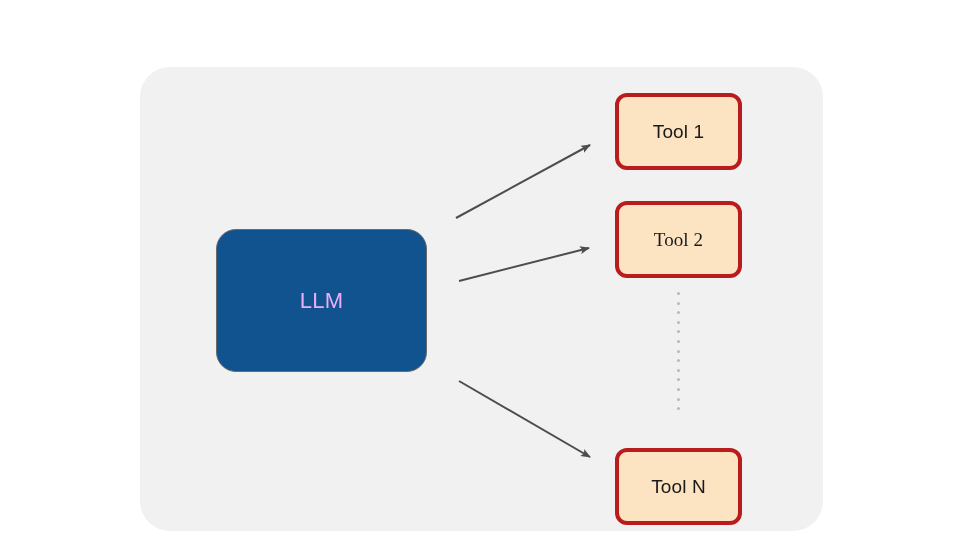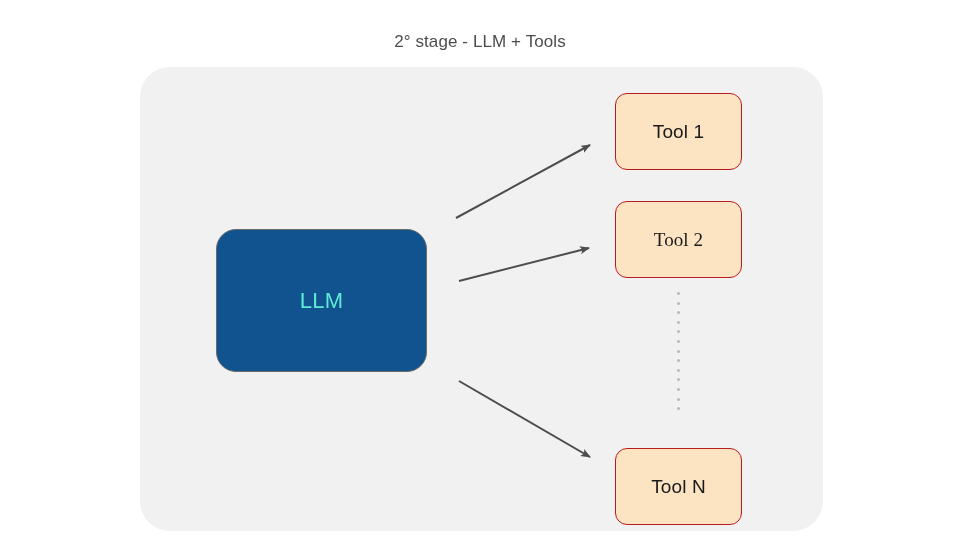--- a/index.html
+++ b/index.html
@@ -58,33 +58,33 @@
     height: 143px;
     background: #10538e;
     border: 1px solid #6b6b6b;
     border-radius: 20px;
     box-sizing: border-box;
     display: flex;
     align-items: center;
     justify-content: center;
   }
   #llm-node .node-label {
-    color: #5eead4;
+    color: #f0abfc;
     font-size: 22px;
     line-height: 26px;
     letter-spacing: 0.2px;
   }
 
   
   .tool-node {
     position: absolute;
     width: 127px;
     height: 77px;
     background: #fce3c2;
-    border: 1px solid #b91c1c;
+    border: 4px solid #b91c1c;
     border-radius: 12px;
     box-sizing: border-box;
     display: flex;
     align-items: center;
     justify-content: center;
   }
   .tool-node .node-label {
     color: #1a1a1a;
     font-size: 19px;
     line-height: 23px;
@@ -119,21 +119,20 @@
     height: 3px;
     background: #b9b9b9;
     border-radius: 50%;
   }
 </style>
 </head>
 <body>
 
 <div id="canvas">
 
-  <div id="diagram-title">2° stage - LLM + Tools</div>
 
   <div id="group-panel"></div>
 
   <svg id="arrow-layer" viewBox="0 0 960 540" width="960" height="540" xmlns="http://www.w3.org/2000/svg">
     <defs>
       <marker id="arrowhead" markerWidth="10" markerHeight="8" refX="9" refY="4" orient="auto" markerUnits="userSpaceOnUse">
         <path d="M0,0 L10,4 L0,8 L2.2,4 Z" fill="#4d4d4d"></path>
       </marker>
     </defs>
 

